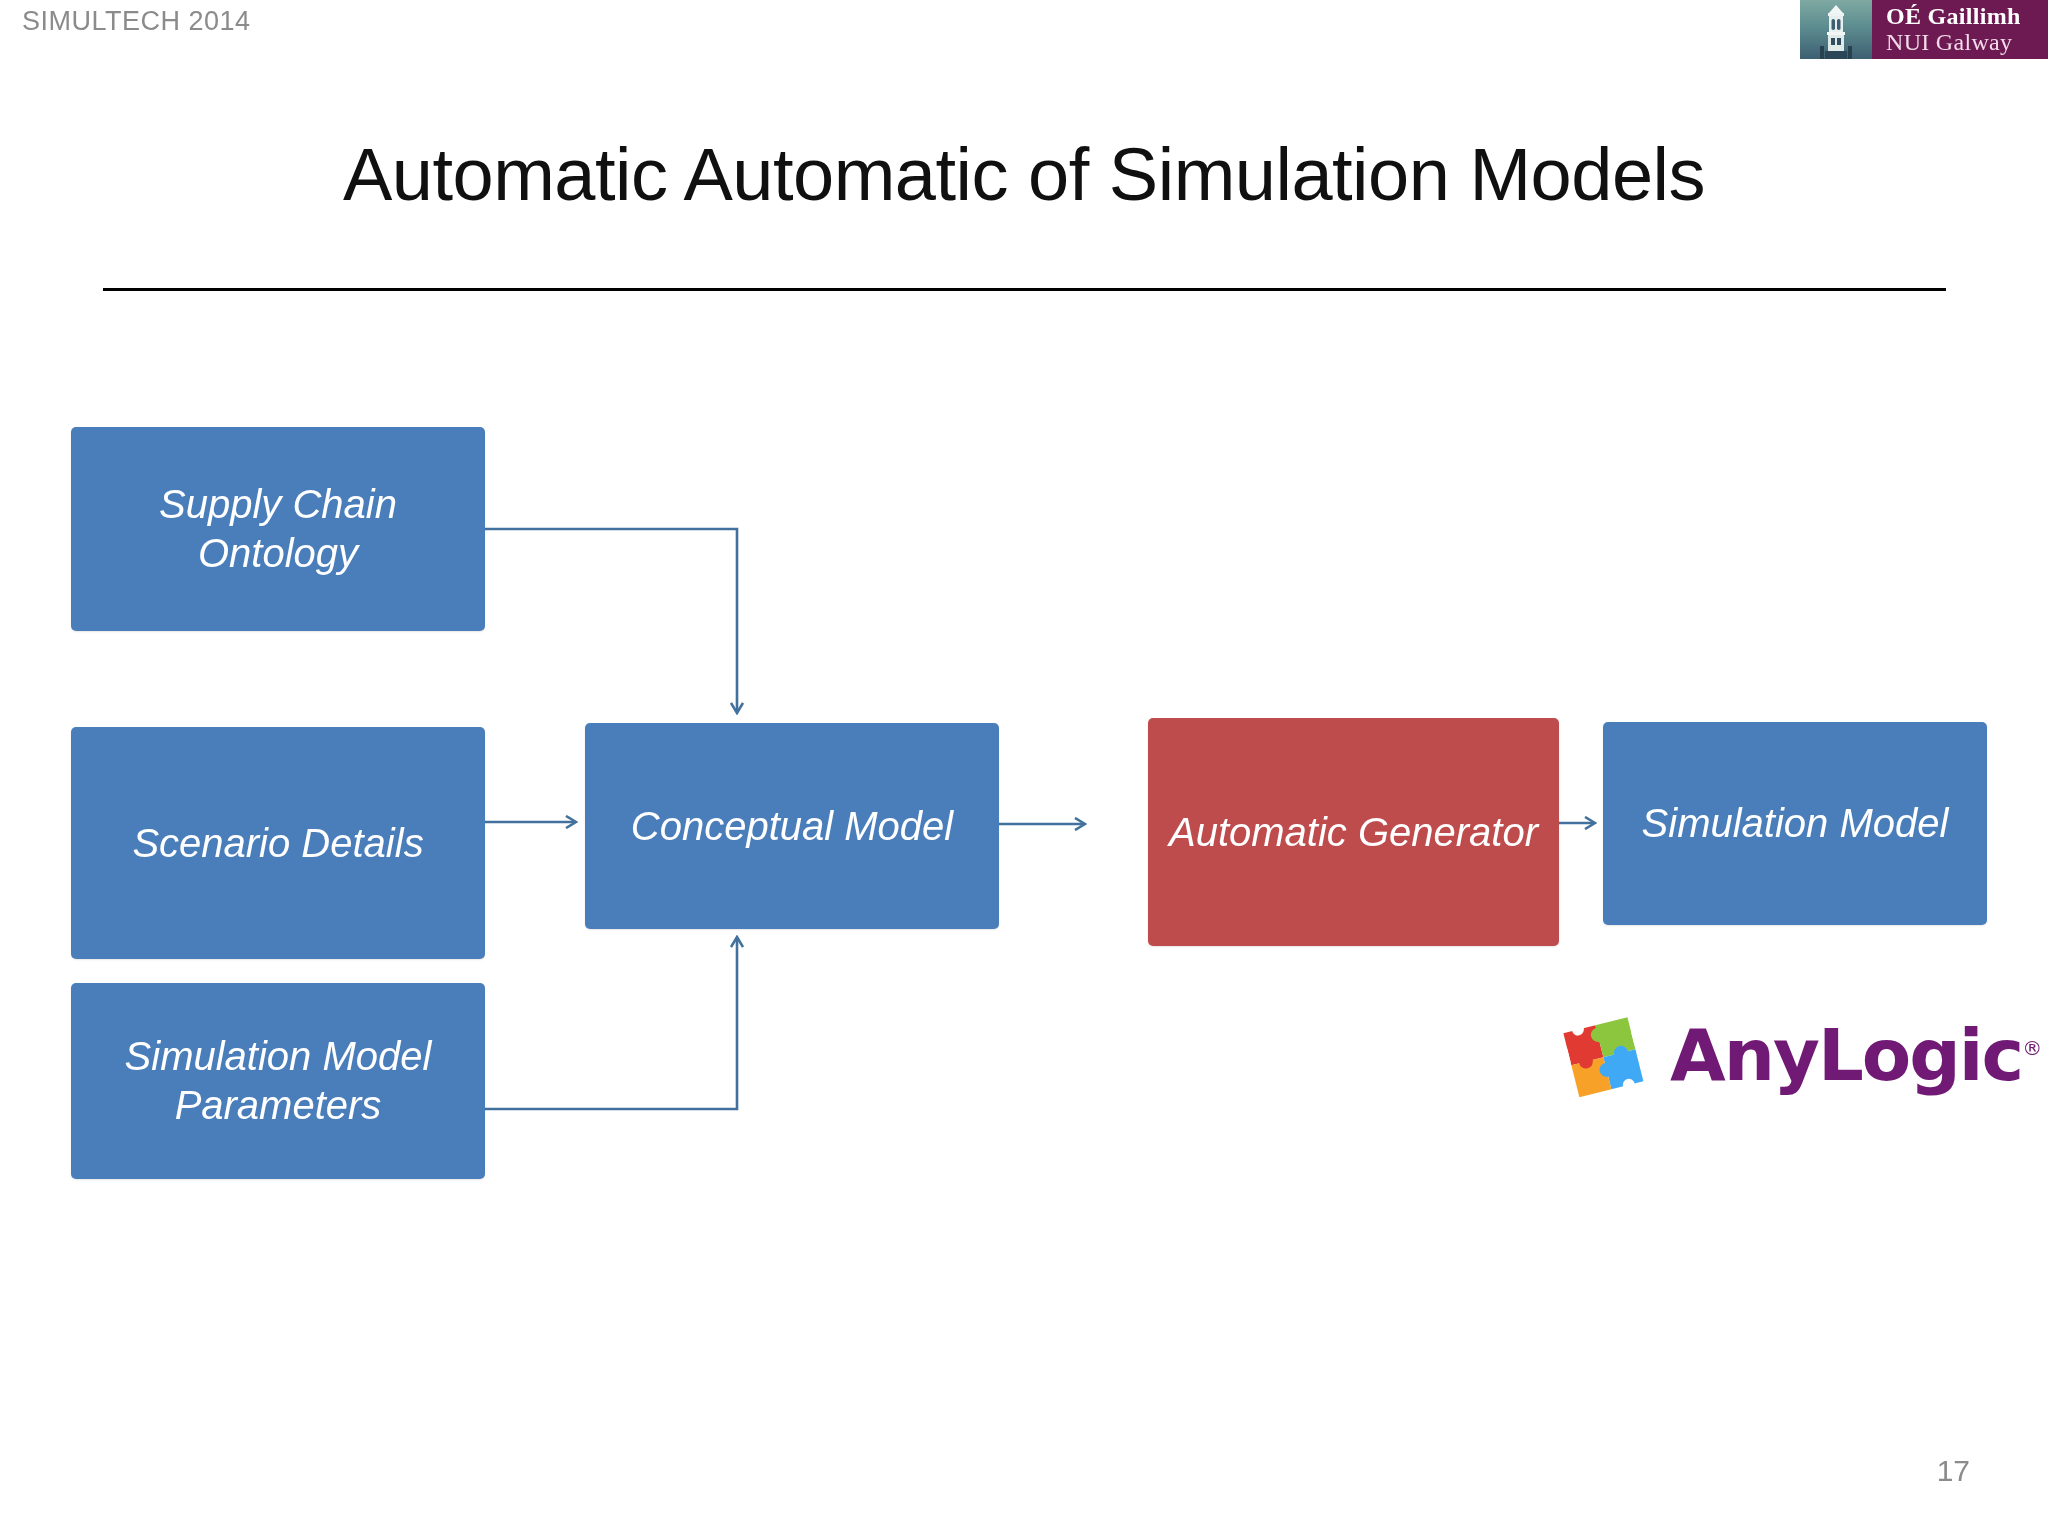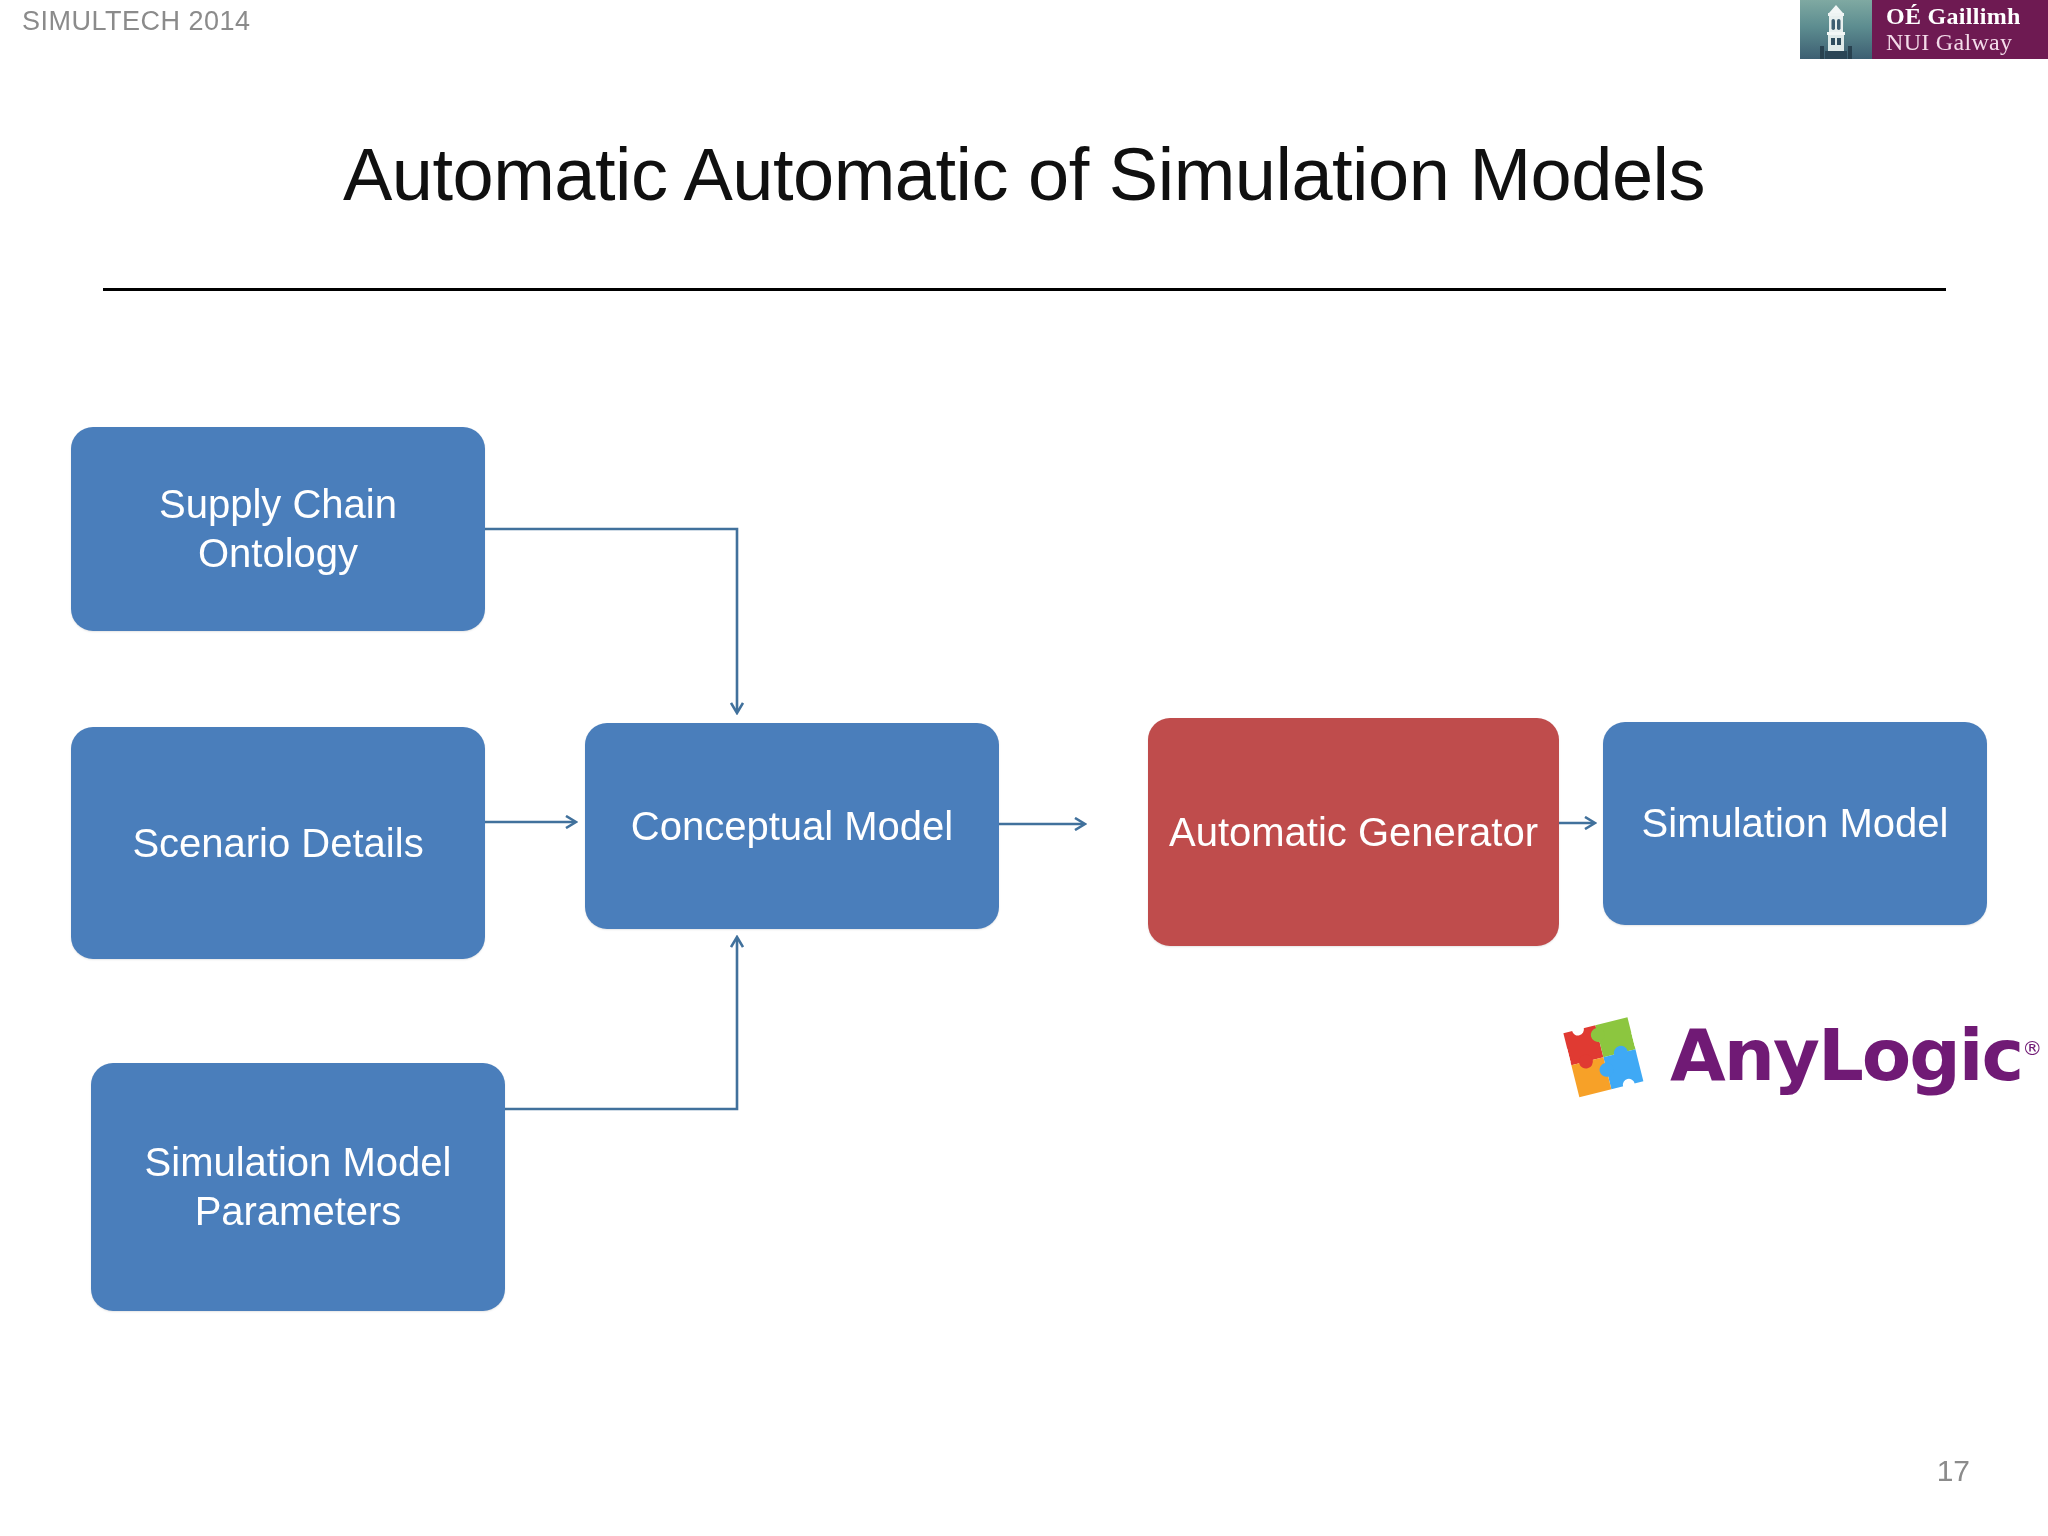--- a/index.html
+++ b/index.html
@@ -86,38 +86,39 @@
     left: 103px; top: 288px;
     width: 1843px; height: 3px;
     background: #000000;
   }
 
   
   .diagram { position: absolute; left: 0; top: 0; width: 2048px; height: 1536px; }
 
   .node {
     position: absolute;
-    border-radius: 22px;
+    border-radius: 5px;
     display: flex;
     align-items: center;
     justify-content: center;
     text-align: center;
     color: #ffffff;
     font-family: "Liberation Sans", sans-serif;
     font-size: 40px;
     line-height: 1.22;
     padding: 0 14px;
     box-shadow: 0 1px 2px rgba(0,0,0,0.10);
+    font-style: italic;
   }
   .node.blue { background: #4a7ebb; }
   .node.red  { background: #bf4c4c; }
 
   #node-ontology   { left: 71px;   top: 427px;  width: 414px; height: 204px; }
   #node-scenario   { left: 71px;   top: 727px;  width: 414px; height: 232px; }
-  #node-params     { left: 71px;   top: 1063px; width: 414px; height: 248px; margin-left: 20px; }
+  #node-params     { left: 71px;   top: 983px; width: 414px; height: 196px; }
   #node-conceptual { left: 585px;  top: 723px;  width: 414px; height: 206px; }
   #node-generator  { left: 1148px; top: 718px;  width: 411px; height: 228px; }
   #node-simmodel   { left: 1603px; top: 722px;  width: 384px; height: 203px; }
 
   .arrow-layer {
     position: absolute; left: 0; top: 0;
     width: 2048px; height: 1536px;
     pointer-events: none;
   }
 

